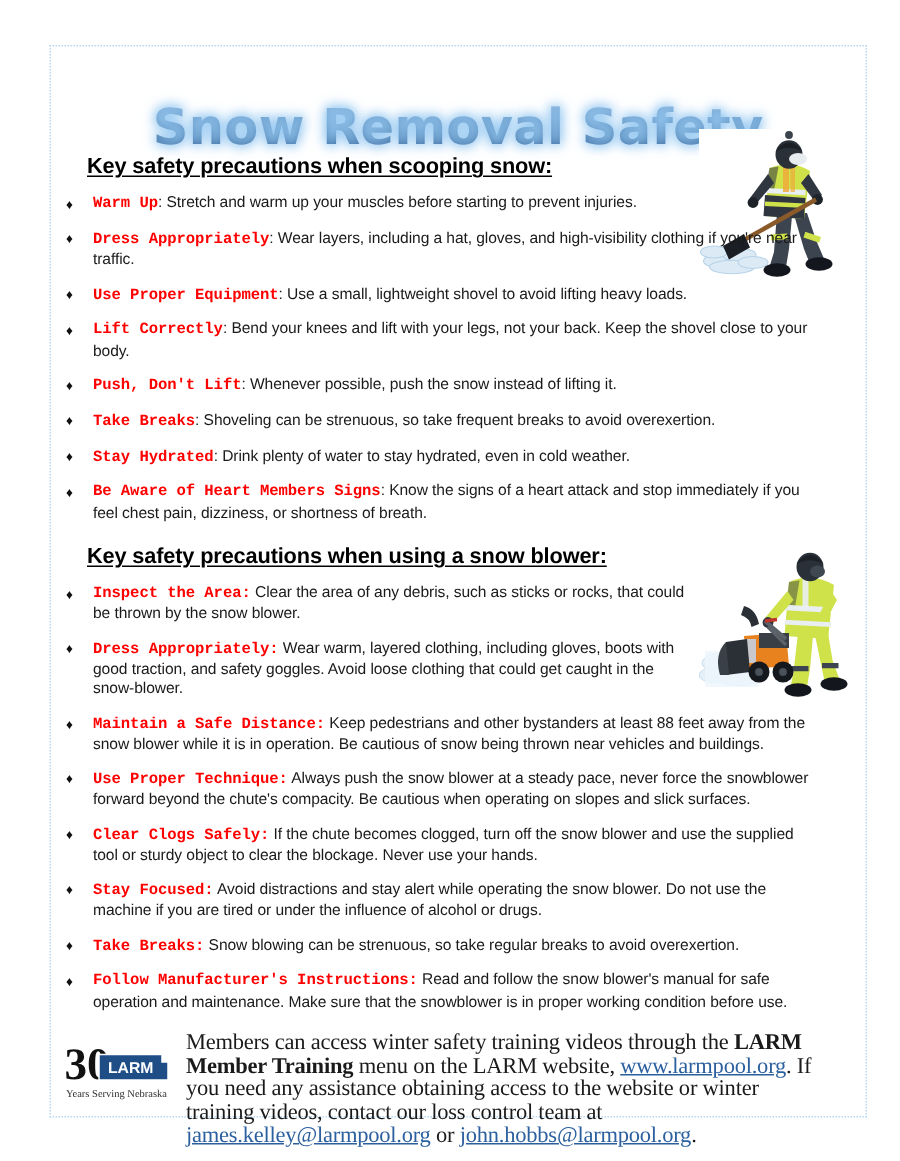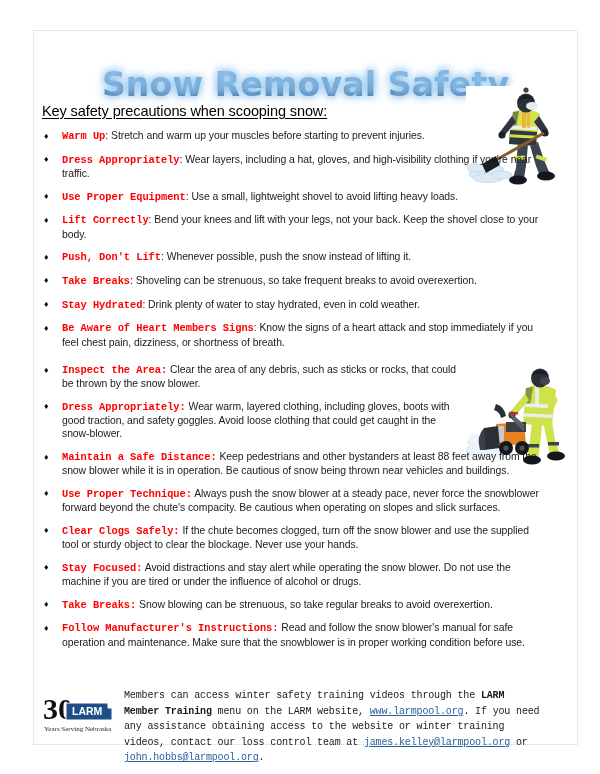--- a/index.html
+++ b/index.html
@@ -63,26 +63,26 @@
   
   .section {
     position: absolute;
     left: 42px;
   }
   #section-shovel { top: 103px; width: 500px; }
   #section-blower { top: 363px; width: 500px; }
 
   .section-heading {
     font-family: "Liberation Sans", sans-serif;
-    font-weight: normal;
+    font-weight: bold;
     font-size: 14.5px;
     text-decoration: underline;
     text-underline-offset: 2px;
     color: #000;
-    margin: 0 0 10px 0;
+    margin: 0 0 10px 16px;
     letter-spacing: -0.1px;
   }
 
   ul.bullets {
     list-style: none;
     margin: 0;
     padding: 0;
   }
   ul.bullets > li {
     position: relative;
@@ -139,22 +139,22 @@
     gap: 10px;
     align-items: flex-start;
   }
   #larm-logo {
     width: 72px;
     height: 50px;
     flex: 0 0 72px;
     position: relative;
   }
   #footer-text {
-    font-family: Liberation Mono, monospace;
-    font-size: 10px;
+    font-family: Liberation Serif, serif;
+    font-size: 15px;
     line-height: 15.6px;
     color: #1a1a1a;
     padding-top: 2px;
     letter-spacing: -0.15px;
   }
   #footer-text b { font-weight: bold; }
   #footer-text .link {
     color: #2b5f9e;
     text-decoration: underline;
   }
@@ -280,20 +280,21 @@
       <line x1="44" y1="54" x2="52" y2="53" stroke="#c0352b" stroke-width="2.4"></line>
 
       <circle cx="40" cy="88" r="7" fill="#15181d"></circle>
       <circle cx="40" cy="88" r="2.6" fill="#4a5158"></circle>
       <circle cx="56" cy="88" r="7" fill="#15181d"></circle>
       <circle cx="56" cy="88" r="2.6" fill="#4a5158"></circle>
     </svg>
   </div>
 
   <div class="section" id="section-blower">
+    <h2 class="section-heading">Key safety precautions when using a snow blower:</h2>
     <ul class="bullets">
       <li class="narrow"><span class="bullet-glyph">♦</span><span class="lead">Inspect the Area:</span><span> </span><span>Clear the area of any debris, such as sticks or rocks, that could be thrown by the snow blower.</span></li>
       <li class="narrow-2"><span class="bullet-glyph">♦</span><span class="lead">Dress Appropriately:</span><span> </span><span>Wear warm, layered clothing, including gloves, boots with good traction, and safety goggles. Avoid loose clothing that could get caught in the snow-blower.</span></li>
       <li><span class="bullet-glyph">♦</span><span class="lead">Maintain a Safe Distance:</span><span> </span><span>Keep pedestrians and other bystanders at least 88 feet away from the snow blower while it is in operation. Be cautious of snow being thrown near vehicles and buildings.</span></li>
       <li><span class="bullet-glyph">♦</span><span class="lead">Use Proper Technique:</span><span> </span><span>Always push the snow blower at a steady pace, never force the snowblower forward beyond the chute's compacity. Be cautious when operating on slopes and slick surfaces.</span></li>
       <li><span class="bullet-glyph">♦</span><span class="lead">Clear Clogs Safely:</span><span> </span><span>If the chute becomes clogged, turn off the snow blower and use the supplied tool or sturdy object to clear the blockage. Never use your hands.</span></li>
       <li><span class="bullet-glyph">♦</span><span class="lead">Stay Focused:</span><span> </span><span>Avoid distractions and stay alert while operating the snow blower. Do not use the machine if you are tired or under the influence of alcohol or drugs.</span></li>
       <li><span class="bullet-glyph">♦</span><span class="lead">Take Breaks:</span><span> </span><span>Snow blowing can be strenuous, so take regular breaks to avoid overexertion.</span></li>
       <li><span class="bullet-glyph">♦</span><span class="lead">Follow Manufacturer's Instructions:</span><span> </span><span>Read and follow the snow blower's manual for safe operation and maintenance. Make sure that the snowblower is in proper working condition before use.</span></li>
     </ul>

